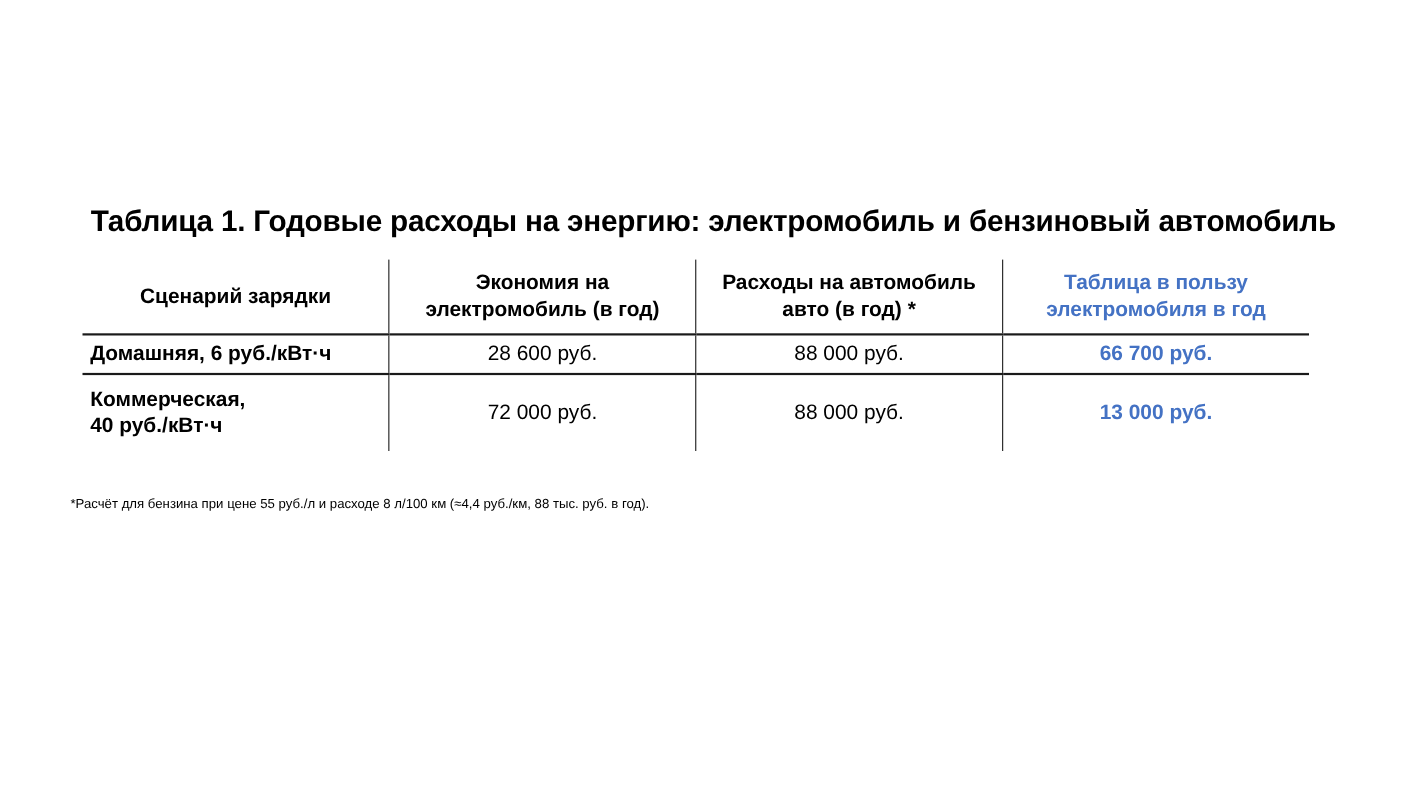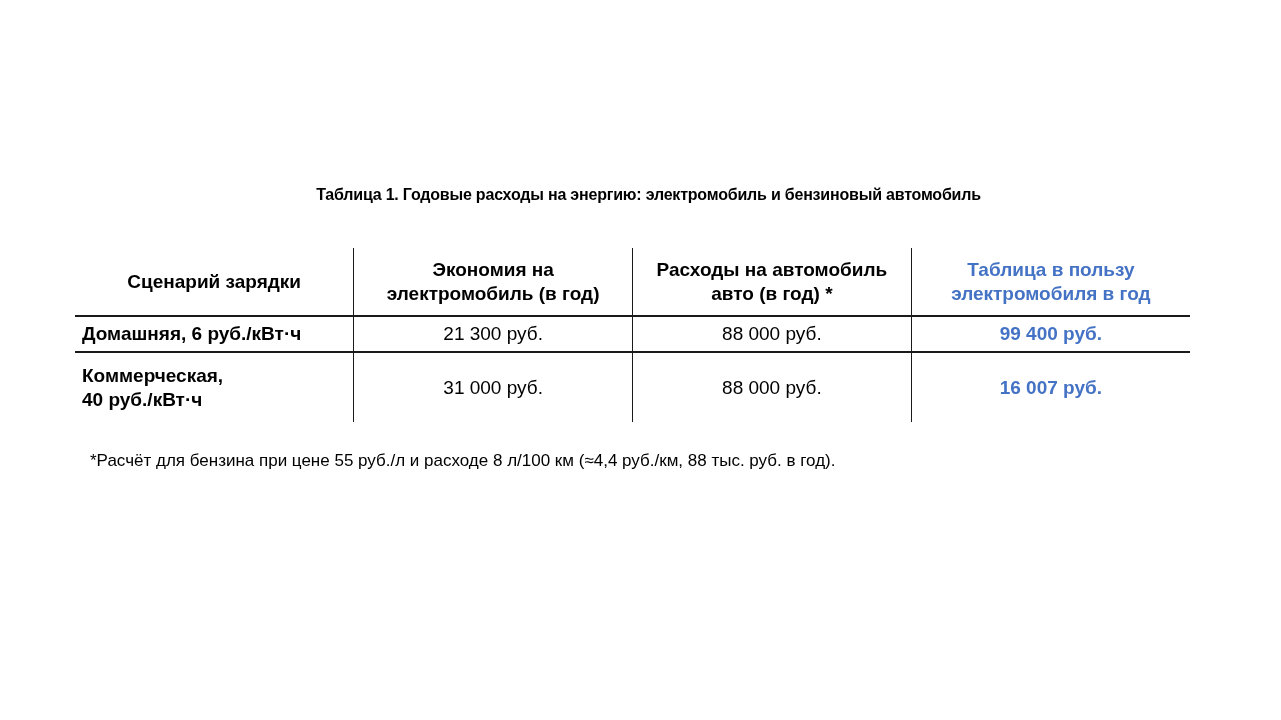--- a/index.html
+++ b/index.html
@@ -11,29 +11,29 @@
     color: var(--ink);
     position: relative;
     overflow: hidden;
   }
   .slide { position: absolute; inset: 0; background: #ffffff; }
 
   .title {
     position: absolute;
     top: 186px; left: 16px; right: 0;
     text-align: center;
-    font-size: 16px;
+    font-size: 27px;
     font-weight: 700;
     color: var(--ink);
     letter-spacing: -0.2px;
   }
 
   table.cost-table {
     position: absolute;
-    left: 75px; top: 248px;
+    left: 75px; top: 236px;
     width: 1115px;
     border-collapse: collapse;
     table-layout: fixed;
   }
   .cost-table col { width: 25%; }
 
   .cost-table th, .cost-table td {
     font-size: 19px;
     vertical-align: middle;
     padding: 4px 8px;
@@ -66,22 +66,22 @@
   }
   .cost-table td.value { text-align: center; font-weight: 400; }
   .cost-table td.savings {
     text-align: center;
     font-weight: 700;
     color: var(--accent);
   }
 
   .footnote {
     position: absolute;
-    left: 90px; top: 451px;
-    font-size: 17px;
+    left: 64px; top: 451px;
+    font-size: 12px;
     font-weight: 400;
     color: var(--ink);
   }
 </style>
 </head>
 <body>
 
 <div class="slide">
 
   <div class="title">Таблица 1. Годовые расходы на энергию: электромобиль и бензиновый автомобиль</div>
@@ -97,29 +97,29 @@
       <tr>
         <th>Сценарий зарядки</th>
         <th>Экономия на электромобиль (в год)</th>
         <th>Расходы на автомобиль авто (в год) *</th>
         <th class="accent">Таблица в пользу электромобиля в год</th>
       </tr>
     </thead>
     <tbody>
       <tr class="row-1 row-divider">
         <td class="scenario">Домашняя, 6 руб./кВт·ч</td>
-        <td class="value">21 300 руб.</td>
+        <td class="value">28 600 руб.</td>
         <td class="value">88 000 руб.</td>
-        <td class="savings">99 400 руб.</td>
+        <td class="savings">66 700 руб.</td>
       </tr>
       <tr class="row-2">
         <td class="scenario">Коммерческая,
 40 руб./кВт·ч</td>
-        <td class="value">31 000 руб.</td>
+        <td class="value">72 000 руб.</td>
         <td class="value">88 000 руб.</td>
-        <td class="savings">16 007 руб.</td>
+        <td class="savings">13 000 руб.</td>
       </tr>
     </tbody>
   </table>
 
   <div class="footnote">*Расчёт для бензина при цене 55 руб./л и расходе 8 л/100 км (≈4,4 руб./км, 88 тыс. руб. в год).</div>
 
 </div>
 
 </body></html>

